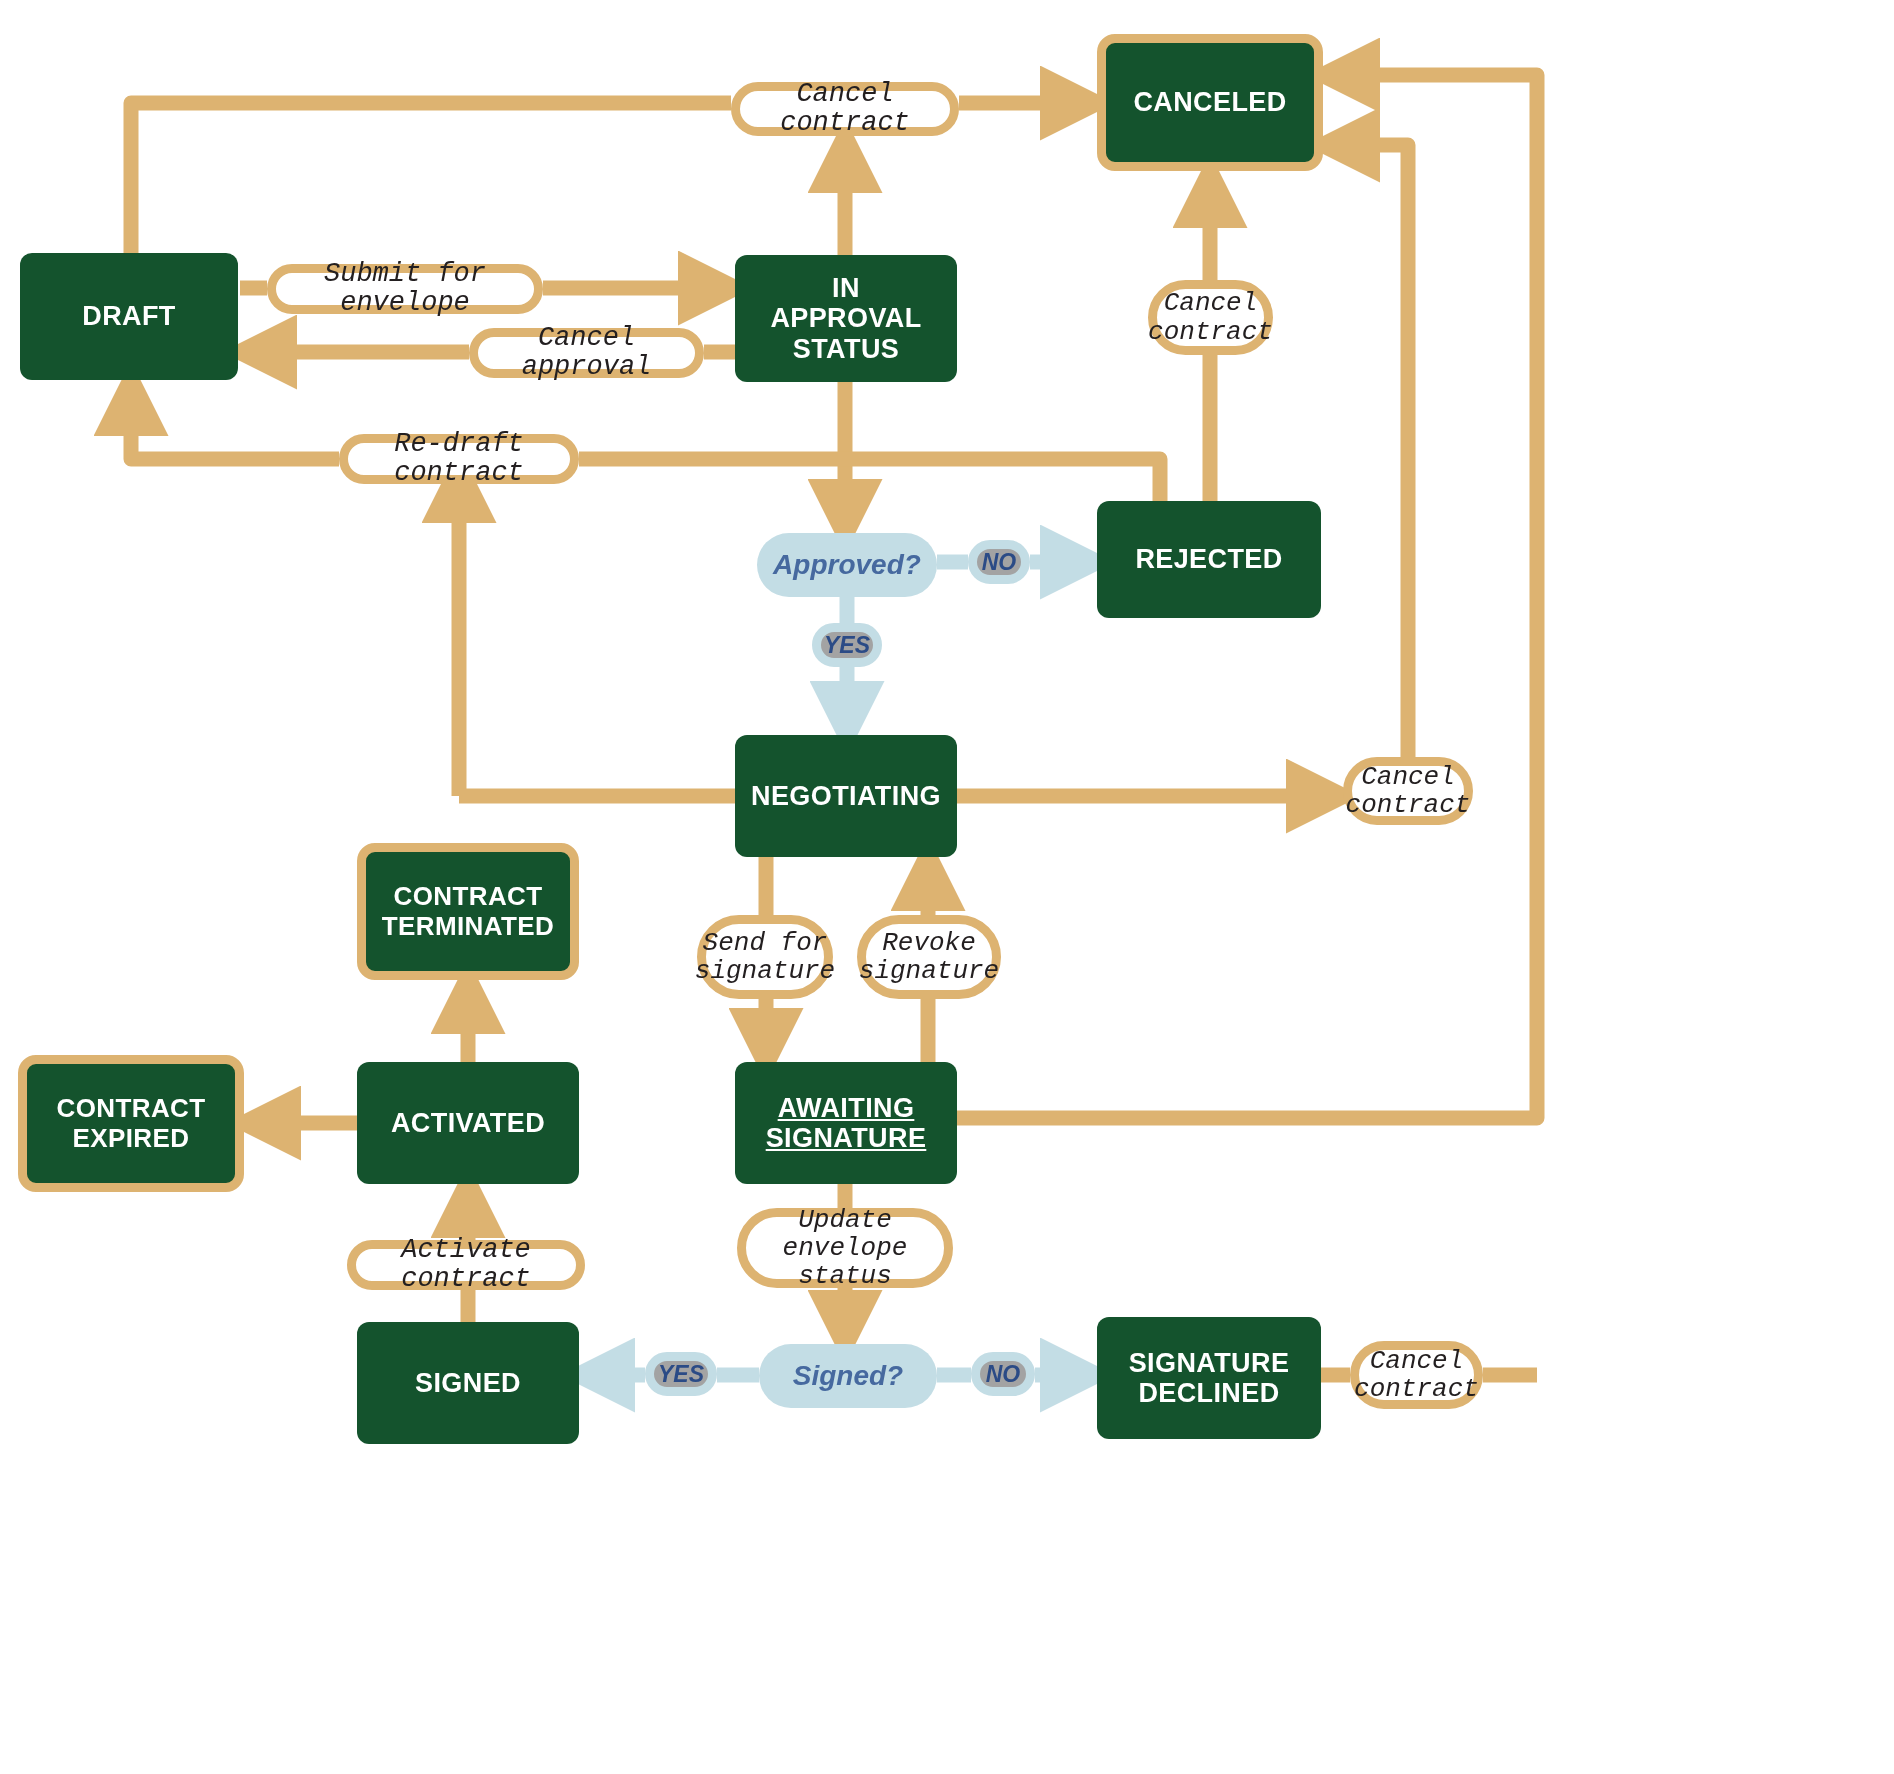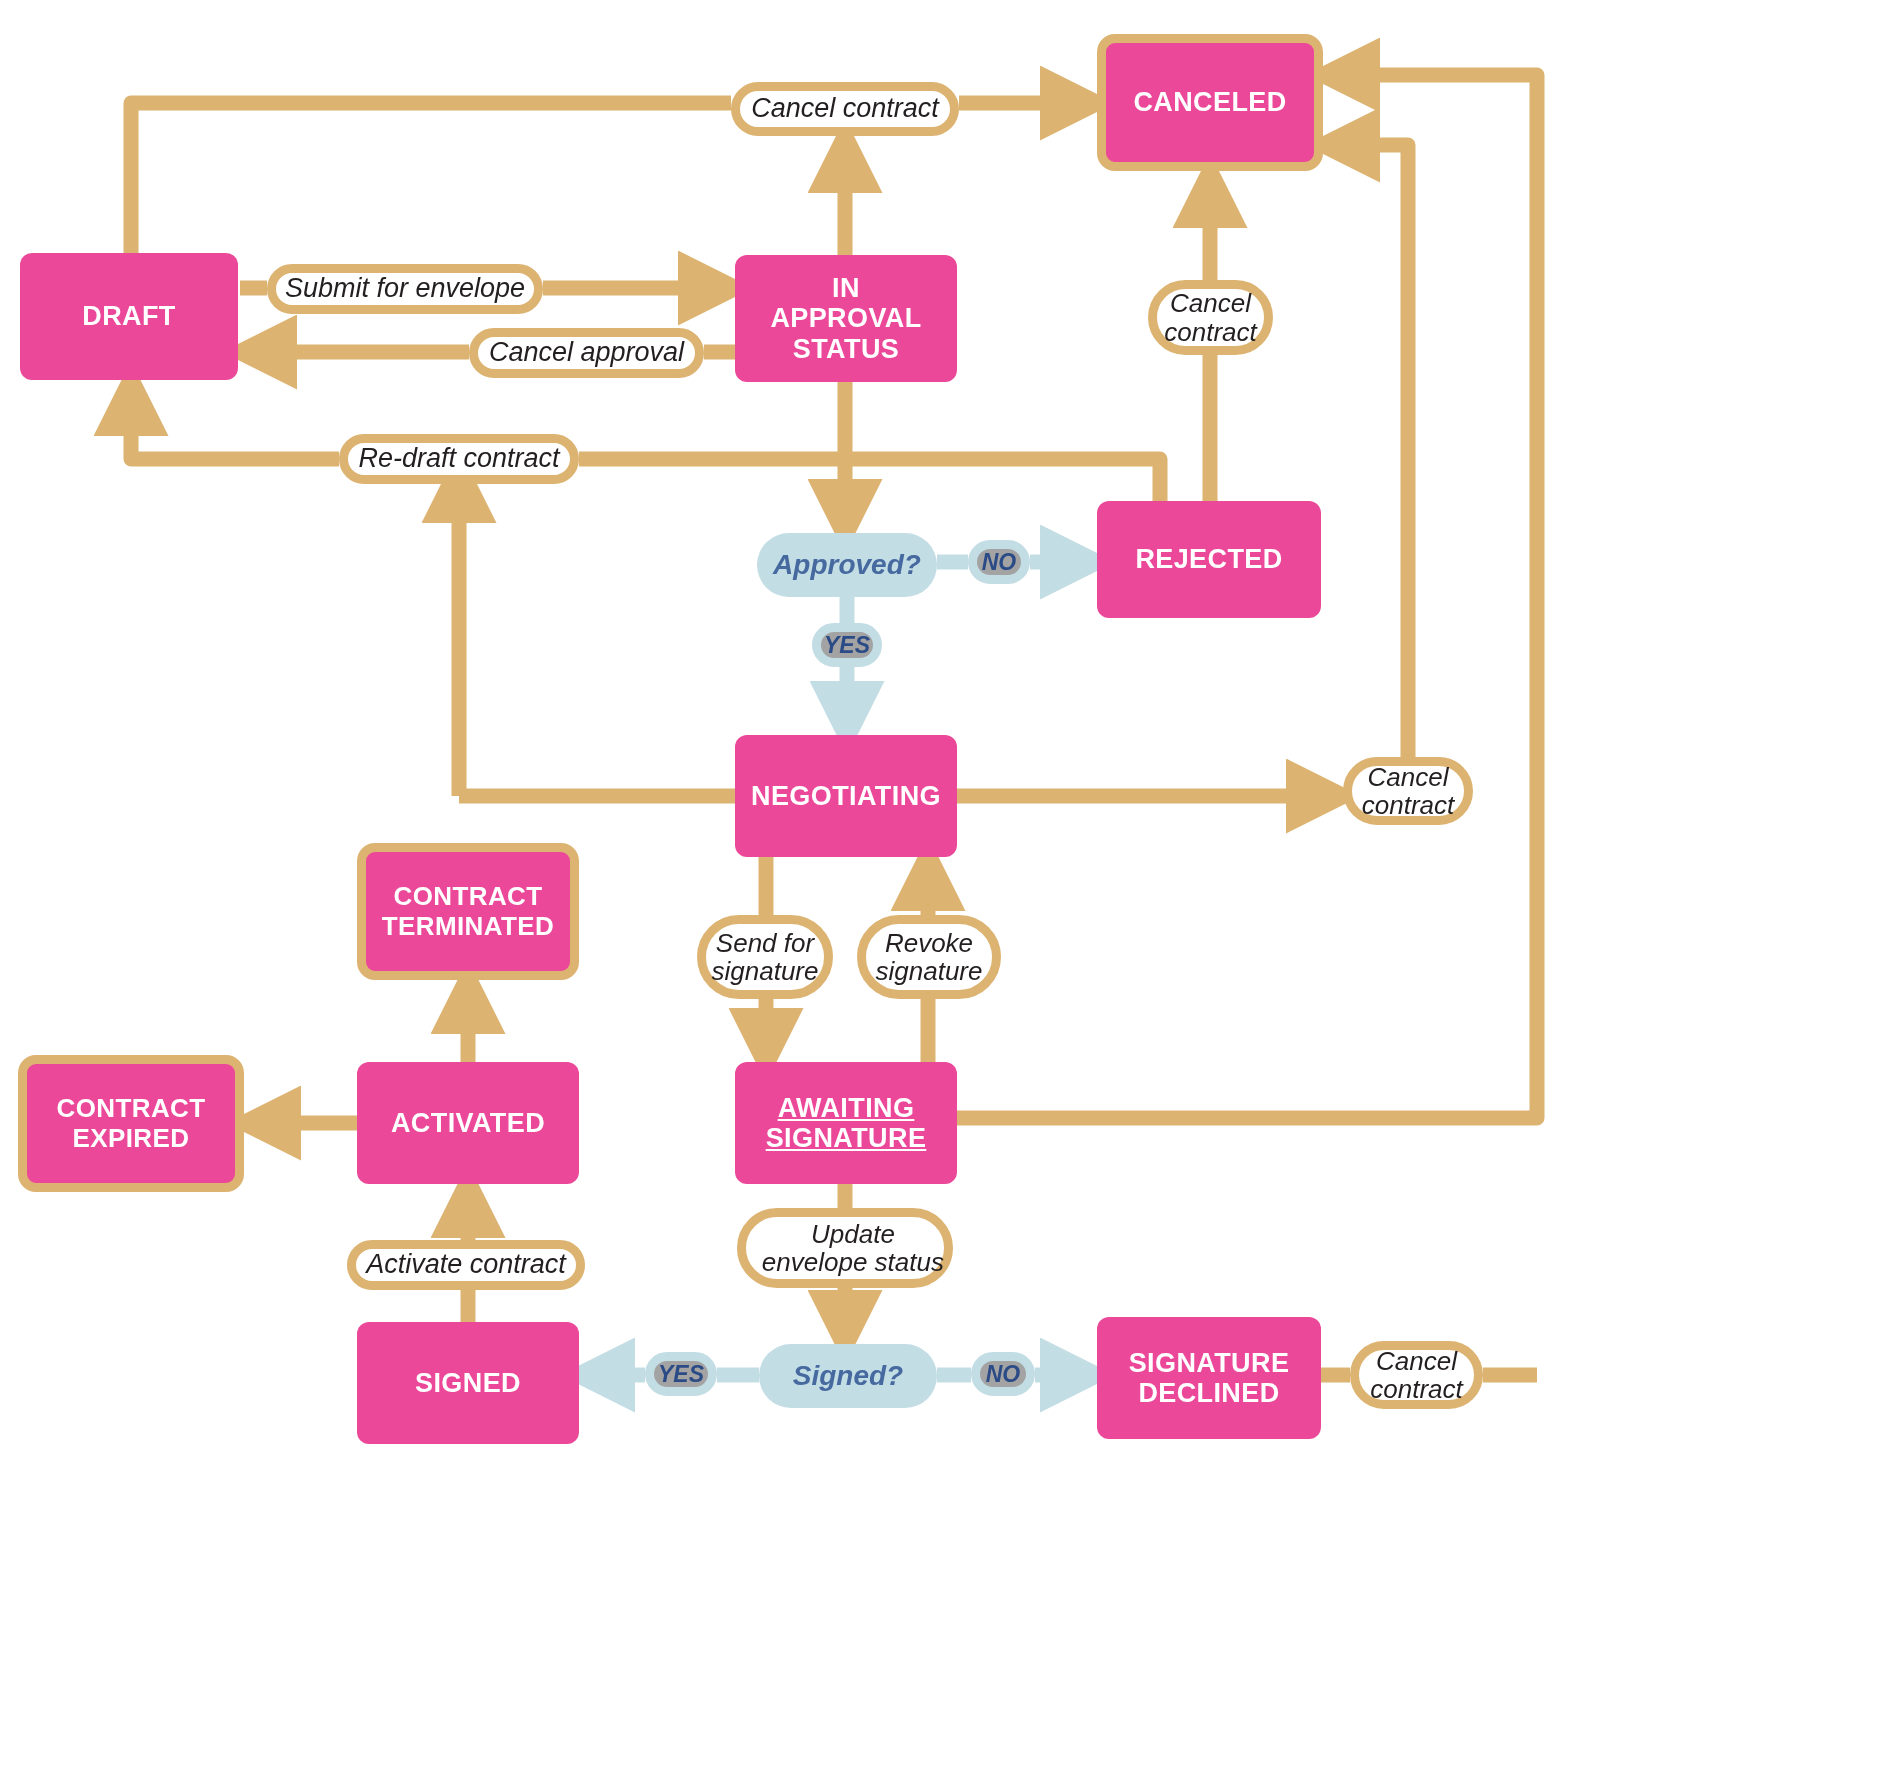--- a/index.html
+++ b/index.html
@@ -1,26 +1,26 @@
 <!DOCTYPE html>
 <html><head>
 <meta charset="utf-8">
 <style>
   html,body{margin:0;padding:0;background:#ffffff;}
   body{font-family:"Liberation Sans", sans-serif;}
   #canvas{position:relative;width:1894px;height:1774px;background:#ffffff;overflow:hidden;}
   svg.wires{position:absolute;left:0;top:0;width:1894px;height:1774px;}
 
   .node{position:absolute;box-sizing:border-box;display:flex;align-items:center;justify-content:center;text-align:center;}
-  .state{background:#ec4899;color:#ffffff;border-radius:12px;
+  .state{background:#14532d;color:#ffffff;border-radius:12px;
          font-weight:bold;letter-spacing:.4px;line-height:1.12;}
   .state.terminal{border:9px solid #ddb371;border-radius:18px;}
   .decision{background:#c3dde5;color:#46699f;font-style:italic;font-weight:bold;border-radius:40px;}
   .elabel{background:#ffffff;border:9px solid #ddb371;border-radius:45px;color:#231f20;
-          font-style:italic;line-height:1.08;box-sizing:border-box;}
+          font-style:italic;line-height:1.08;box-sizing:border-box;font-family:Liberation Mono, monospace;}
   .ylabel{background:#a3a3a3;border:9px solid #c3dde5;border-radius:40px;color:#2b4b86;
           font-style:italic;font-weight:bold;line-height:1;box-sizing:border-box;}
 </style>
 </head>
 <body>
 
 <div id="canvas">
 
   <svg class="wires" viewBox="0 0 1894 1774">
     <defs>

